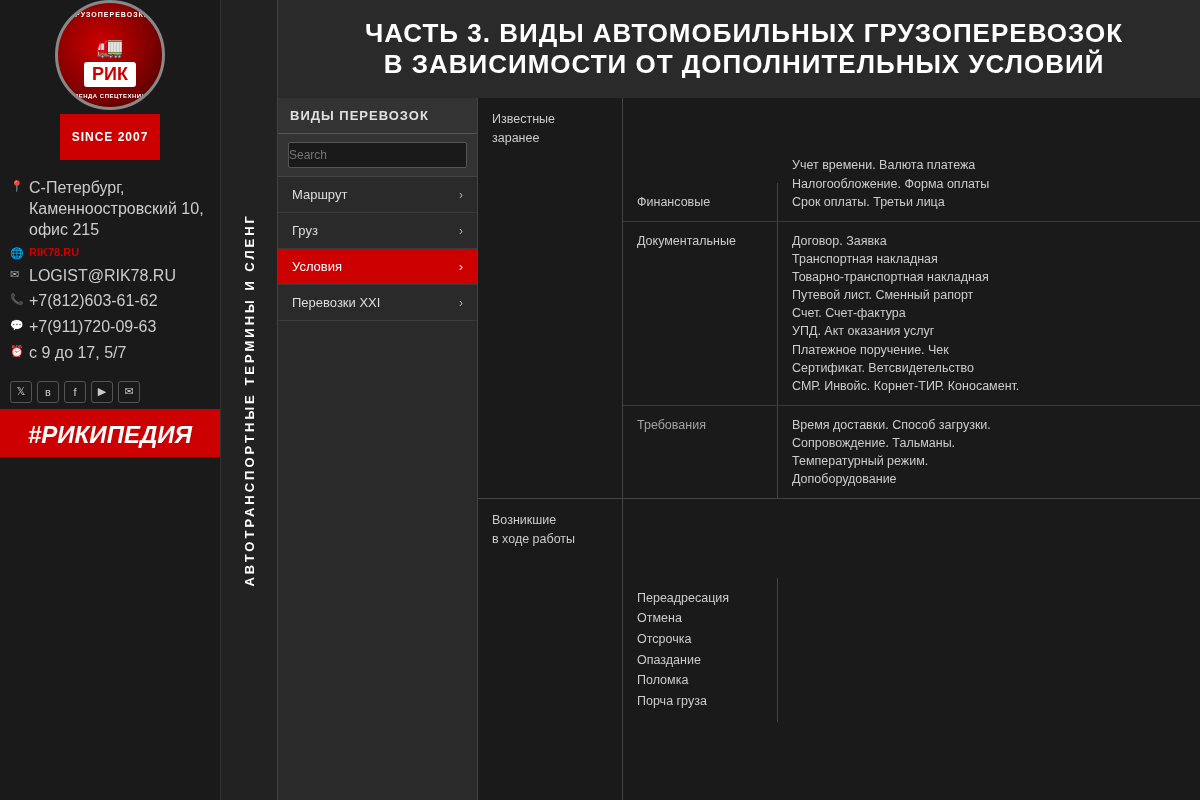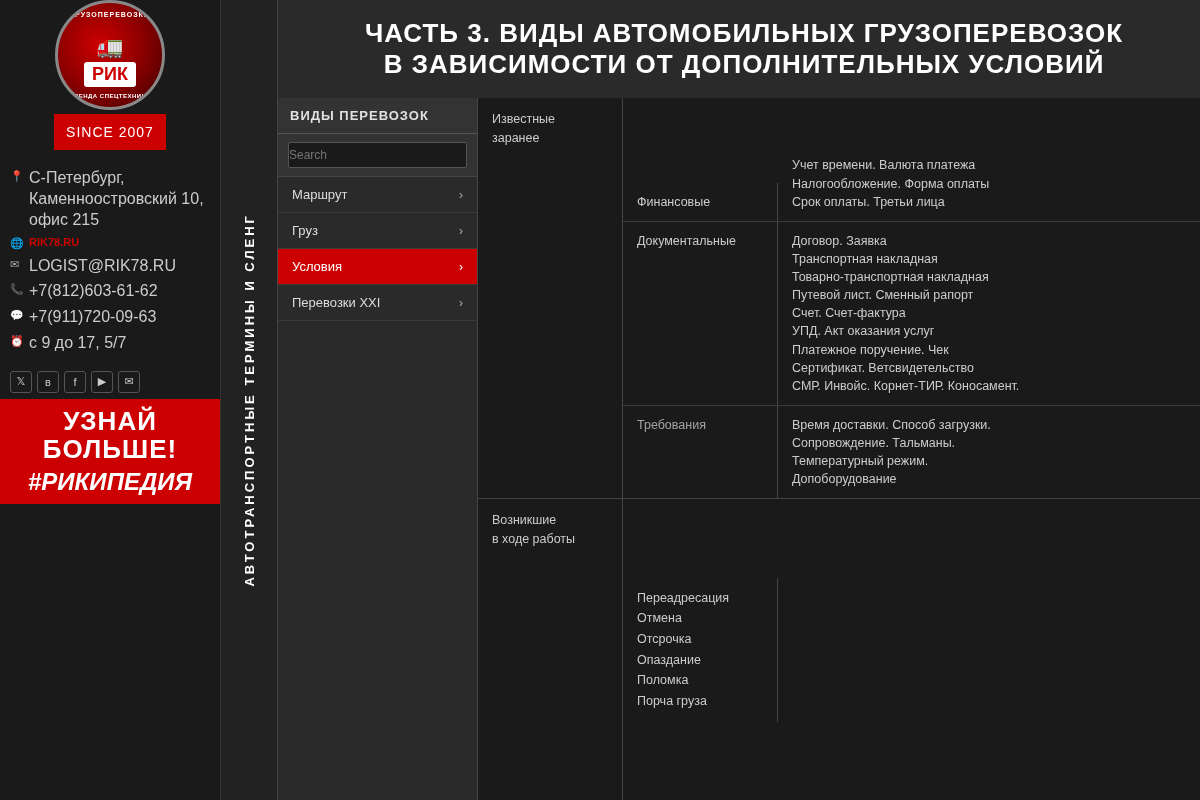--- a/index.html
+++ b/index.html
@@ -68,23 +68,23 @@
       letter-spacing: 0.5px;
       text-align: center;
       position: absolute;
       bottom: 8px;
       width: 100%;
     }
 
     .since-badge {
       background: #cc0000;
       color: white;
-      font-size: 14px;
-      font-weight: normal;
-      padding: 10px 12px;
+      font-size: 12px;
+      font-weight: bold;
+      padding: 16px 12px;
       margin-top: 4px;
       letter-spacing: 1px;
     }
 
     .contact-info {
       width: 100%;
       padding: 6px 10px;
       font-size: 10px;
     }
 
@@ -338,21 +338,20 @@
 
     <div class="social-icons">
       <div class="social-icon">𝕏</div>
       <div class="social-icon">в</div>
       <div class="social-icon">f</div>
       <div class="social-icon">▶</div>
       <div class="social-icon">✉</div>
     </div>
 
     <div class="promo-red-box">
-      <div class="promo-main-text">УЗНАЙ БОЛЬШЕ!</div>
       <div class="promo-hashtag">#РИКИПЕДИЯ</div>
     </div>
   </div>
 
   <div class="vertical-label-strip">
     <div class="vertical-label">АВТОТРАНСПОРТНЫЕ ТЕРМИНЫ И СЛЕНГ</div>
   </div>
 
   <div class="content-area">
 

